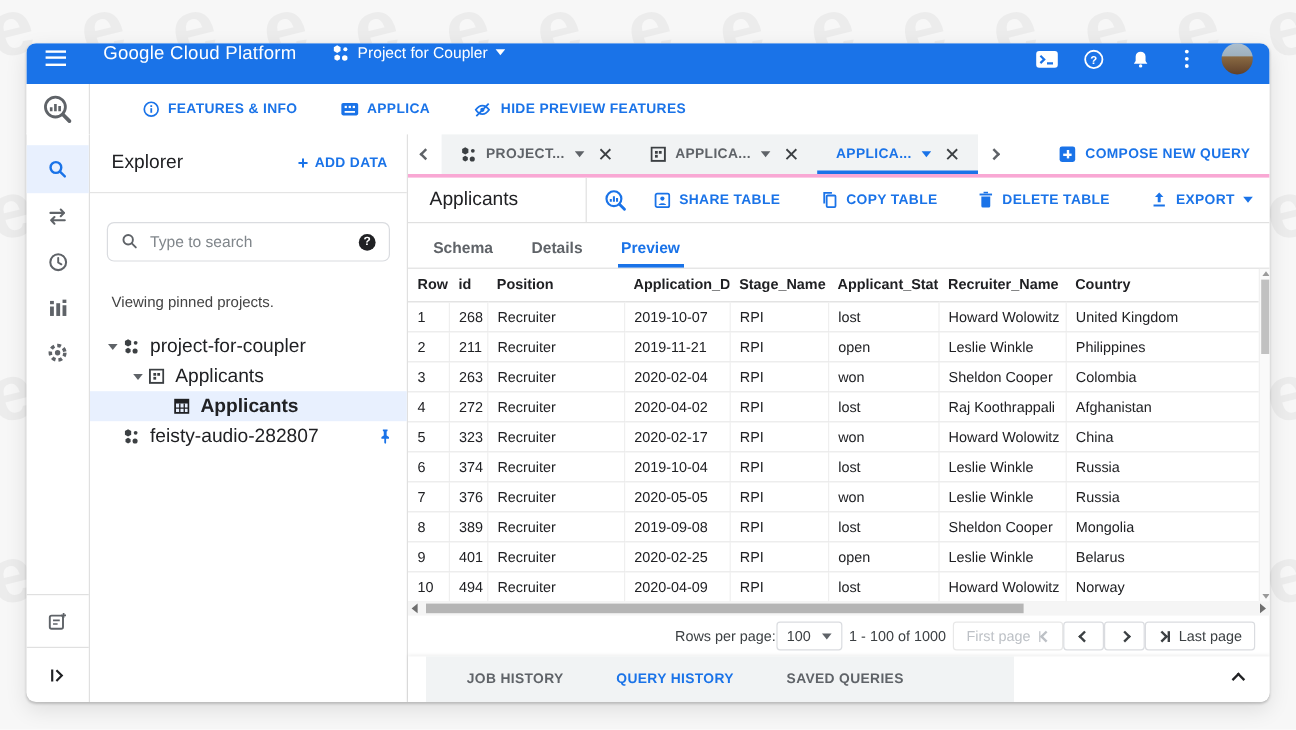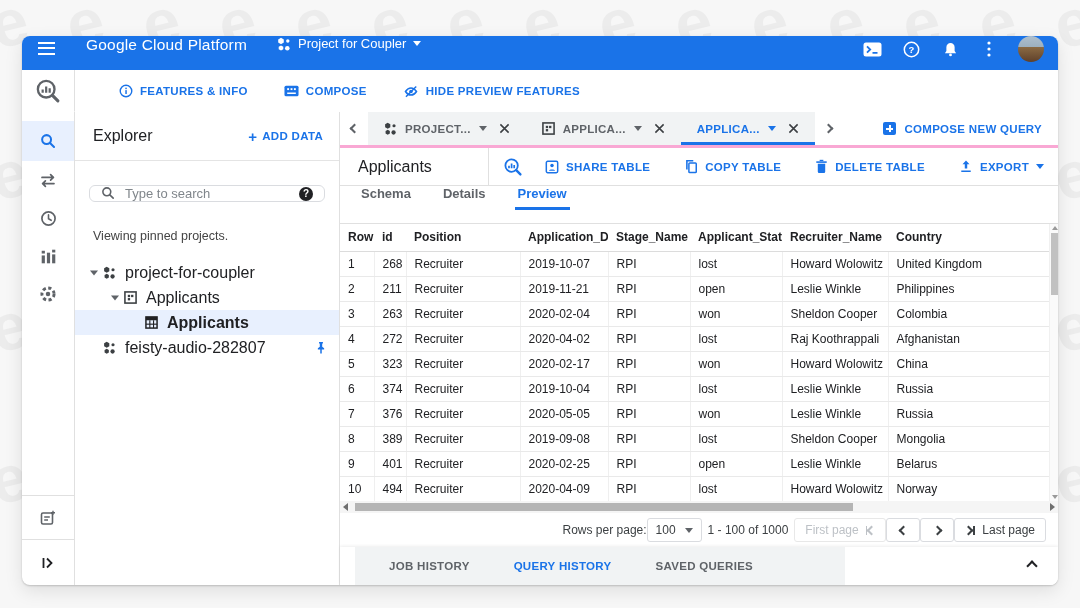--- a/index.html
+++ b/index.html
@@ -49,21 +49,21 @@
   .rail-item.active svg { stroke:#1a73e8; }
   .rail-spacer { flex:1; }
   .rail-bottom { border-top:1px solid #e0e0e0; height:44px; display:flex; align-items:center; justify-content:center; color:#5f6368; cursor:pointer; }
 
   
   .explorer { flex:0 0 265px; border-right:1px solid #e0e0e0; display:flex; flex-direction:column; background:#fff; }
   .explorer-header { height:49px; display:flex; align-items:center; justify-content:space-between; padding:0 16px 0 18px; border-bottom:1px solid #e4e4e4; }
   .explorer-title { font-size:16px; color:#202124; }
   .add-data-btn { display:flex; align-items:center; gap:5px; color:#1a73e8; font-size:11.5px; font-weight:bold; letter-spacing:.3px; cursor:pointer; }
   .add-plus { font-size:15px; font-weight:bold; line-height:1; }
-  .explorer-search { margin:24px 14px 0; height:17px; border:1px solid #dadce0; border-radius:6px; display:flex; align-items:center; padding:0 11px; gap:9px; }
+  .explorer-search { margin:24px 14px 0; height:33px; border:1px solid #dadce0; border-radius:6px; display:flex; align-items:center; padding:0 11px; gap:9px; }
   .explorer-search .ph { flex:1; color:#80868b; font-size:13px; }
   .q-circle { width:14px; height:14px; border-radius:50%; background:#202124; color:#fff; font-size:10px; font-weight:bold; display:flex; align-items:center; justify-content:center; }
   .pinned-note { margin:27px 18px 0; font-size:12.5px; color:#444; }
   .tree { margin-top:17px; }
   .tree-item { height:25px; display:flex; align-items:center; font-size:16px; color:#202124; cursor:pointer; padding-right:12px; }
   .tree-item.selected { background:#e8f0fe; font-weight:bold; }
   .expander { width:19px; display:flex; align-items:center; justify-content:center; }
   .tree-icon { width:22px; display:flex; align-items:center; }
   .pin-wrap { margin-left:auto; display:flex; align-items:center; }
 
@@ -87,21 +87,21 @@
   
   .table-toolbar { flex:0 0 38px; display:flex; align-items:center; border-bottom:1px solid #e0e0e0; padding:0 14px 0 18px; }
   .table-title { font-size:16px; color:#202124; width:170px; }
   .vdivider { width:1px; align-self:stretch; background:#e0e0e0; margin-right:14px; }
   .toolbar-actions { display:flex; align-items:center; gap:34px; margin-left:6px; }
   .chev { display:inline-block; width:7px; height:7px; border-right:2px solid #5f6368; border-bottom:2px solid #5f6368; }
   .chev.left { transform:rotate(135deg); } .chev.right { transform:rotate(-45deg); }
   .chev.up { transform:rotate(-135deg); }
 
   
-  .detail-tabs { flex:0 0 38px; display:flex; align-items:flex-start; gap:26px; padding-left:18px; border-bottom:1px solid #e0e0e0; }
+  .detail-tabs { flex:0 0 38px; display:flex; align-items:flex-end; gap:26px; padding-left:18px; border-bottom:1px solid #e0e0e0; }
   .detail-tab { font-size:13px; font-weight:bold; color:#5f6368; padding:0 3px 9px; cursor:pointer; }
   .detail-tab.active { color:#1a73e8; border-bottom:3px solid #1a73e8; padding-bottom:6px; }
 
   
   .table-zone { flex:0 0 277px; position:relative; overflow:hidden; }
   table.preview { border-collapse:collapse; table-layout:fixed; width:calc(100% - 9px); font-size:12px; }
   table.preview th { height:27px; text-align:left; font-weight:bold; color:#202124; padding:0 8px; border-bottom:1px solid #dcdcdc; white-space:nowrap; overflow:hidden; }
   table.preview td { height:25px; color:#202124; padding:0 8px; border-bottom:1px solid #e9e9e9; border-right:1px solid #efefef; white-space:nowrap; overflow:hidden; }
   table.preview td:last-child { border-right:none; }
   td.col-id, th.col-id { text-align:right; }
@@ -229,21 +229,21 @@
       <div class="blue-action">
         <span>
           <svg width="15" height="12" viewBox="0 0 16 12" fill="#1a73e8">
               <rect x="0.5" y="0.5" width="15" height="11" rx="1.6"></rect>
               <rect x="3.4" y="7.6" width="9.2" height="1.6" fill="#fff"></rect>
               <rect x="3.4" y="3" width="2" height="2" fill="#fff"></rect>
               <rect x="7" y="3" width="2" height="2" fill="#fff"></rect>
               <rect x="10.6" y="3" width="2" height="2" fill="#fff"></rect>
             </svg>
         </span>
-        <span>COMPOSE</span>
+        <span>APPLICA</span>
       </div>
       <div class="blue-action">
         <span>
           <svg width="16" height="15" viewBox="0 0 16 16">
               <path d="M8 4.2C4.6 4.2 2.1 8 2.1 8S4.6 11.8 8 11.8 13.9 8 13.9 8 11.4 4.2 8 4.2z" fill="none" stroke="#1a73e8" stroke-width="1.6"></path>
               <circle cx="8" cy="8" r="1.9" fill="#1a73e8"></circle>
               <line x1="2.6" y1="13.6" x2="13.6" y2="2.6" stroke="#1a73e8" stroke-width="1.6"></line>
             </svg>
         </span>
         <span>HIDE PREVIEW FEATURES</span>

